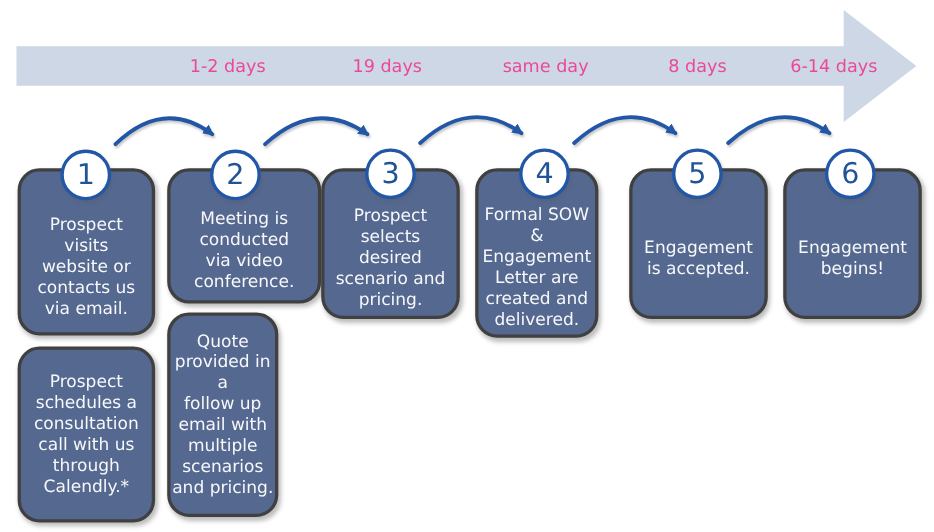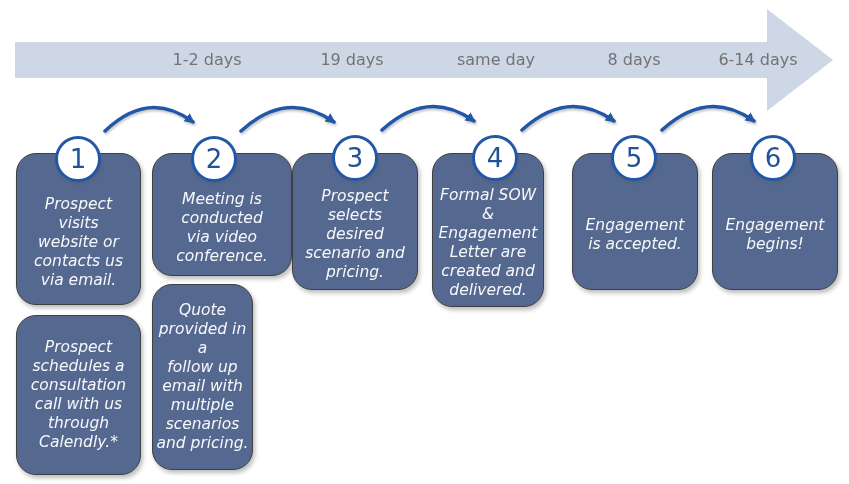--- a/index.html
+++ b/index.html
@@ -27,21 +27,21 @@
     border-bottom: 51px solid transparent;
     border-left: 66px solid #cdd7e6;
   }
   .duration {
     position: absolute;
     top: 42px;
     height: 36px;
     line-height: 36px;
     transform: translateX(-50%);
     font-size: 16px;
-    color: #737373;
+    color: #ec4899;
     white-space: nowrap;
     text-align: center;
   }
 
   
   .arcs {
     position: absolute;
     left: 0; top: 0;
     pointer-events: none;
     filter: drop-shadow(1px 2px 1px rgba(90,90,90,0.35));
@@ -61,33 +61,32 @@
     color: #215396;
     box-shadow: 1px 2px 3px rgba(90,90,90,0.35);
     z-index: 3;
   }
 
   
   .box {
     position: absolute;
     box-sizing: border-box;
     background: #556890;
-    border: 1px solid #404040;
+    border: 3px solid #404040;
     border-radius: 20px;
     color: #f7f8fa;
     font-size: 15.5px;
     line-height: 19px;
     text-align: center;
     display: flex;
     align-items: center;
     justify-content: center;
     white-space: pre-line;
     box-shadow: 2px 3px 4px rgba(90,90,90,0.4);
     z-index: 2;
-    font-style: italic;
   }
   .box.under-circle { padding-top: 26px; }
 </style>
 </head>
 <body>
 
 <div class="canvas">
 
   <div class="shaft"></div>
   <div class="arrowhead"></div>

